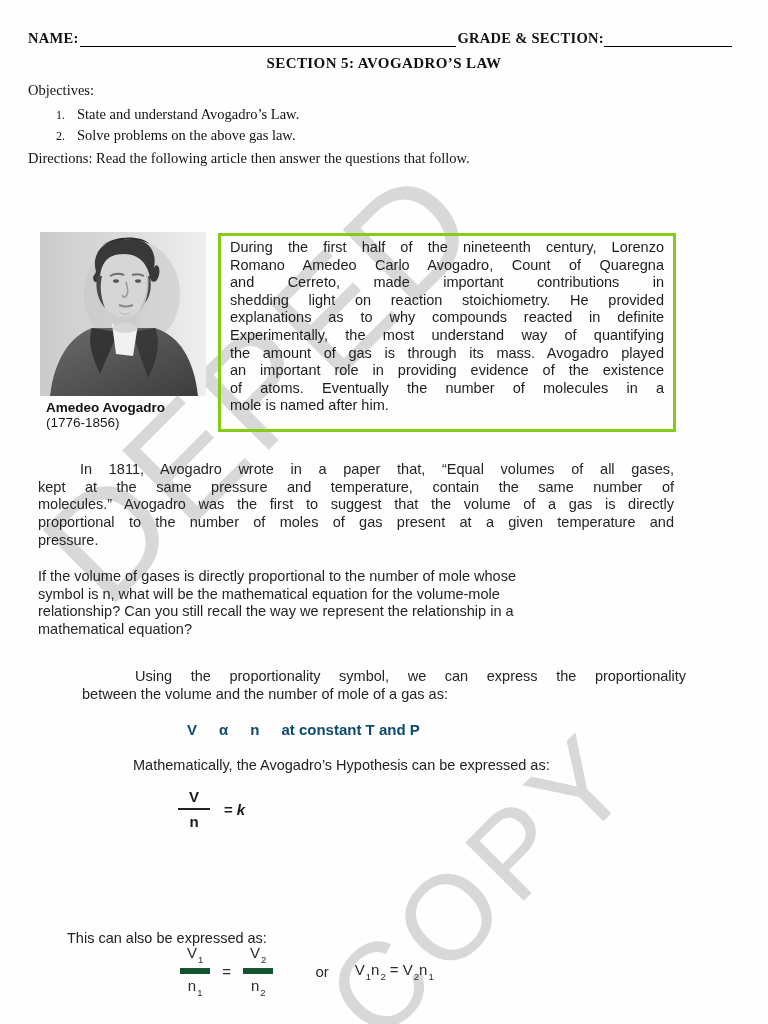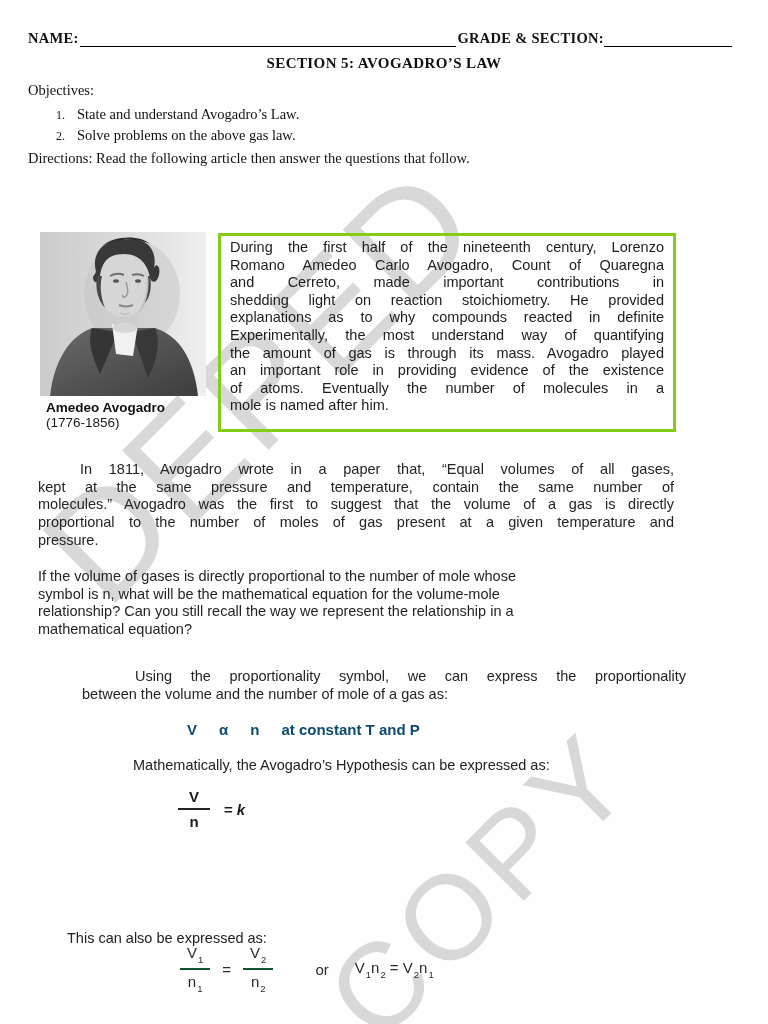--- a/index.html
+++ b/index.html
@@ -67,21 +67,21 @@
   .frac{display:inline-flex; flex-direction:column; align-items:center;}
   .frac .fn{padding:0 11px 3px; border-bottom:2.2px solid #222;}
   .frac .fd{padding-top:3px;}
   .eqvnk .eqk{margin-left:14px;}
   .eqvnk .eqk i{margin-left:4px;}
   .where{left:132px; top:862px; font-size:14.5px; line-height:17.6px; color:#242424;}
   .where .indw{padding-left:51px;}
   .where b.it{font-style:italic;}
   .p5{left:67px; top:930px; font-size:14.5px;}
   .ratio{left:180px; top:944px; display:flex; align-items:center; font-size:15px; color:#2b2b2b;}
-  .ratio .frac .fn{padding:0 7px 3px; border-bottom:2px solid #14532d;}
+  .ratio .frac .fn{padding:0 7px 3px; border-bottom:6px solid #14532d;}
   .sb{font-size:9.5px; vertical-align:-5px; margin-left:1px;}
   .ratio .req{margin:0 12px;}
   .ratio .orr{margin-left:42px;}
   .ratio .ieq{margin-left:26px; white-space:nowrap;}
 </style>
 </head>
 <body>
 
 <div class="page">
 

